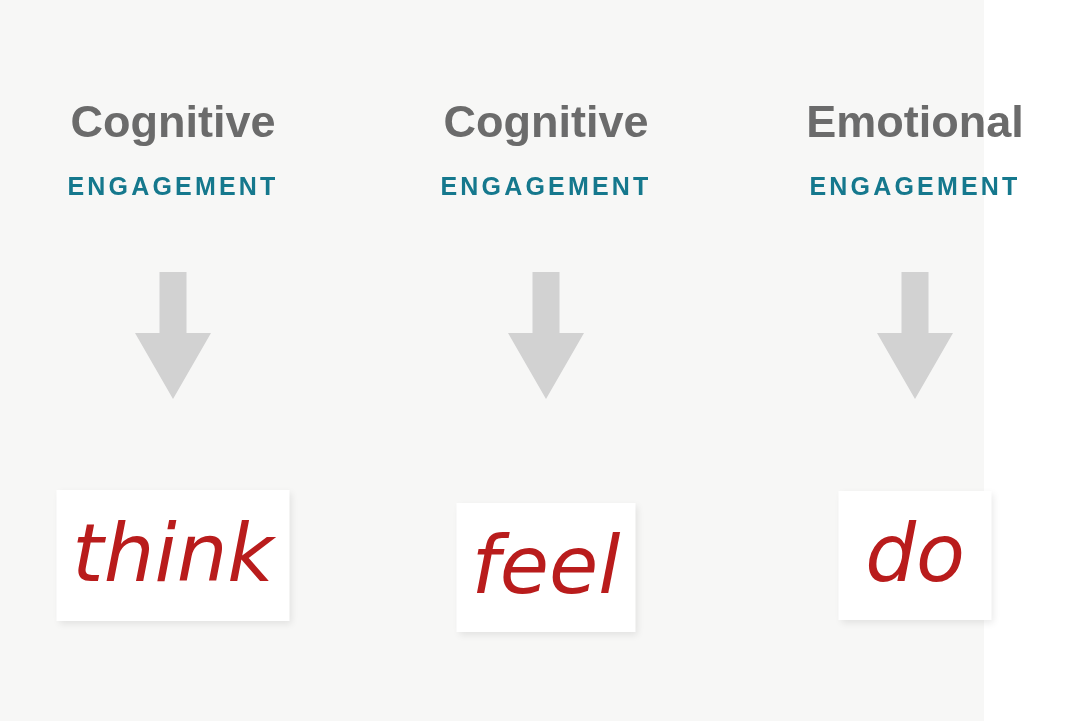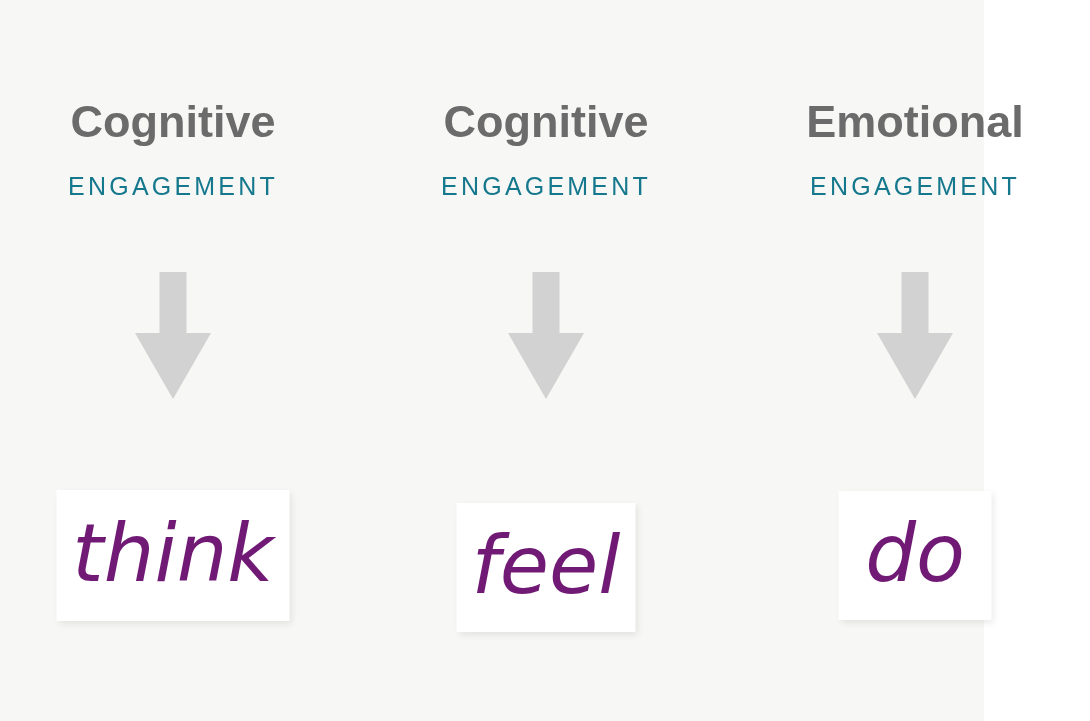--- a/index.html
+++ b/index.html
@@ -41,21 +41,21 @@
     line-height: 56px;
   }
 
   .subheading {
     position: absolute;
     top: 170px;
     left: 0;
     transform: translateX(-50%);
     white-space: nowrap;
     font-size: 25px;
-    font-weight: normal;
+    font-weight: bold;
     color: #15788d;
     letter-spacing: 3.2px;
     line-height: 32px;
   }
 
   
   .arrow {
     position: absolute;
     top: 272px;
     left: 0;
@@ -73,21 +73,21 @@
     background: #ffffff;
     box-shadow: 2px 3px 7px rgba(0, 0, 0, 0.085);
     display: flex;
     align-items: center;
     justify-content: center;
   }
   .card-label {
     font-family: "DejaVu Sans", "Liberation Sans", sans-serif;
     font-style: italic;
     font-weight: 300;
-    color: #701a75;
+    color: #b91c1c;
     font-size: 80px;
     line-height: 1;
     letter-spacing: 0px;
     transform: translateY(-2px);
   }
 
   
   .card-0 { top: 490px; width: 233px; height: 131px; }
   .card-1 { top: 503px; width: 179px; height: 129px; }
   .card-2 { top: 491px; width: 153px; height: 129px; justify-content: center; }

